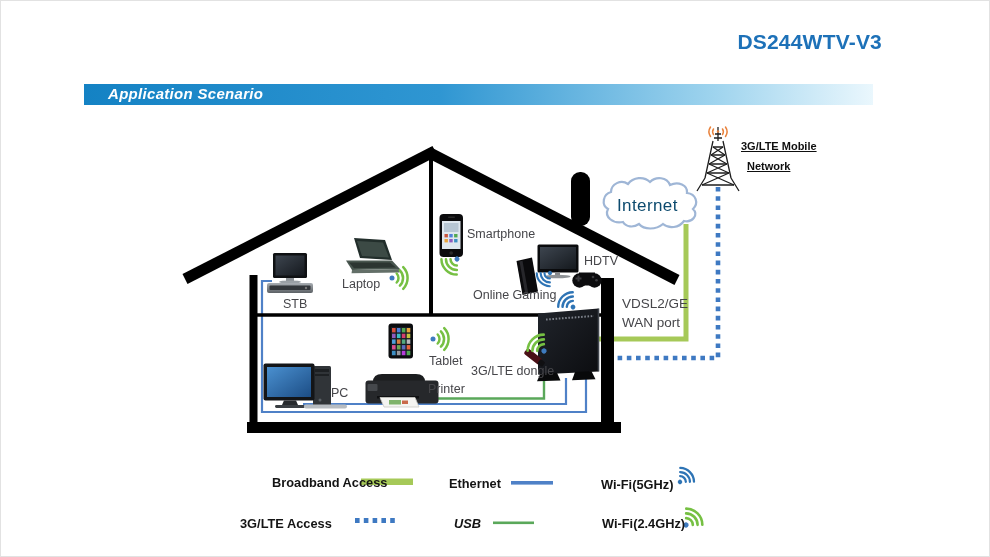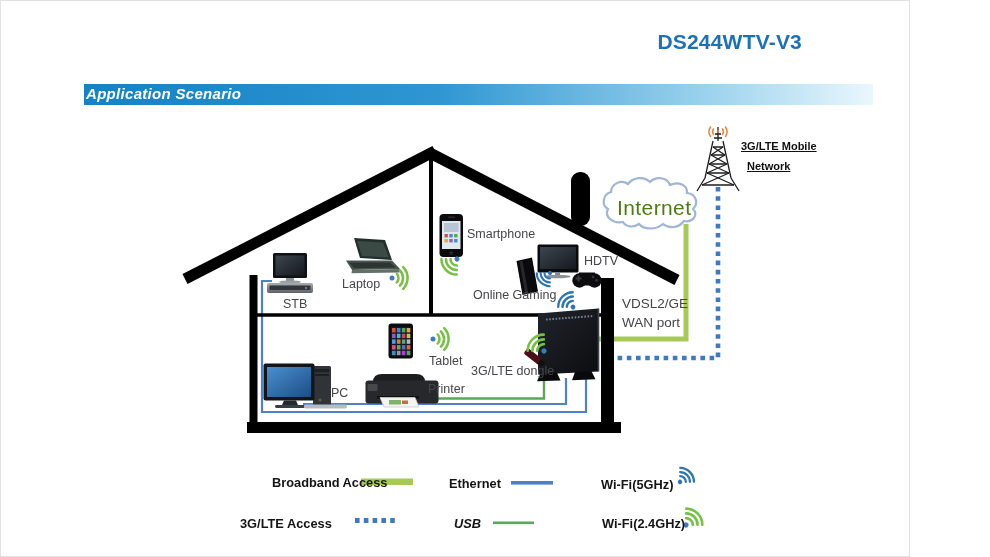--- a/index.html
+++ b/index.html
@@ -1,37 +1,37 @@
 <!DOCTYPE html>
 <html><head>
 <meta charset="utf-8">
 <style>
   html,body{margin:0;padding:0;background:#fff;}
   #canvas{
-    position:relative;width:910px;height:557px;background:#ffffff;
+    position:relative;width:990px;height:557px;background:#ffffff;
     font-family:"Liberation Sans",sans-serif;overflow:hidden;
     border:1px solid #e2e2e2;box-sizing:border-box;
   }
   .abs{position:absolute;white-space:nowrap;}
   #model-title{top:29px;right:107px;font-size:21px;font-weight:bold;color:#1d71b8;letter-spacing:0.2px;}
   #subtitle{top:53px;right:105px;font-size:16px;font-weight:bold;color:#3c3c3e;}
   #section-bar{
     top:83px;left:83px;width:789px;height:21px;
     background:linear-gradient(to right,#1482c4 0%,#2f96d2 45%,#9fd4ee 80%,#eaf7fd 100%);
   }
   #section-bar span{
-    display:block;padding-left:2px;line-height:20px;color:#ffffff;
+    display:block;padding-left:24px;line-height:20px;color:#ffffff;
     font-size:15px;font-weight:bold;font-style:italic;letter-spacing:0.3px;
   }
   svg{position:absolute;top:0;left:0;}
   .dev-label{font-size:12.5px;color:#46464a;}
   .wan-label{font-size:13.5px;color:#46464a;}
   .net-label{font-size:11px;font-weight:bold;color:#0f0f0f;text-decoration:underline;}
   .legend-label{font-size:12.8px;font-weight:bold;color:#141414;}
-  #internet-label{font-size:21px;color:#4d7c0f;letter-spacing:0.4px;}
+  #internet-label{font-size:17px;color:#0c4a6e;letter-spacing:0.4px;}
 </style>
 </head>
 <body>
 
 <div id="canvas">
 
   <div id="model-title" class="abs">DS244WTV-V3</div>
   <div id="section-bar" class="abs">
     <span>Application Scenario</span>
   </div>

